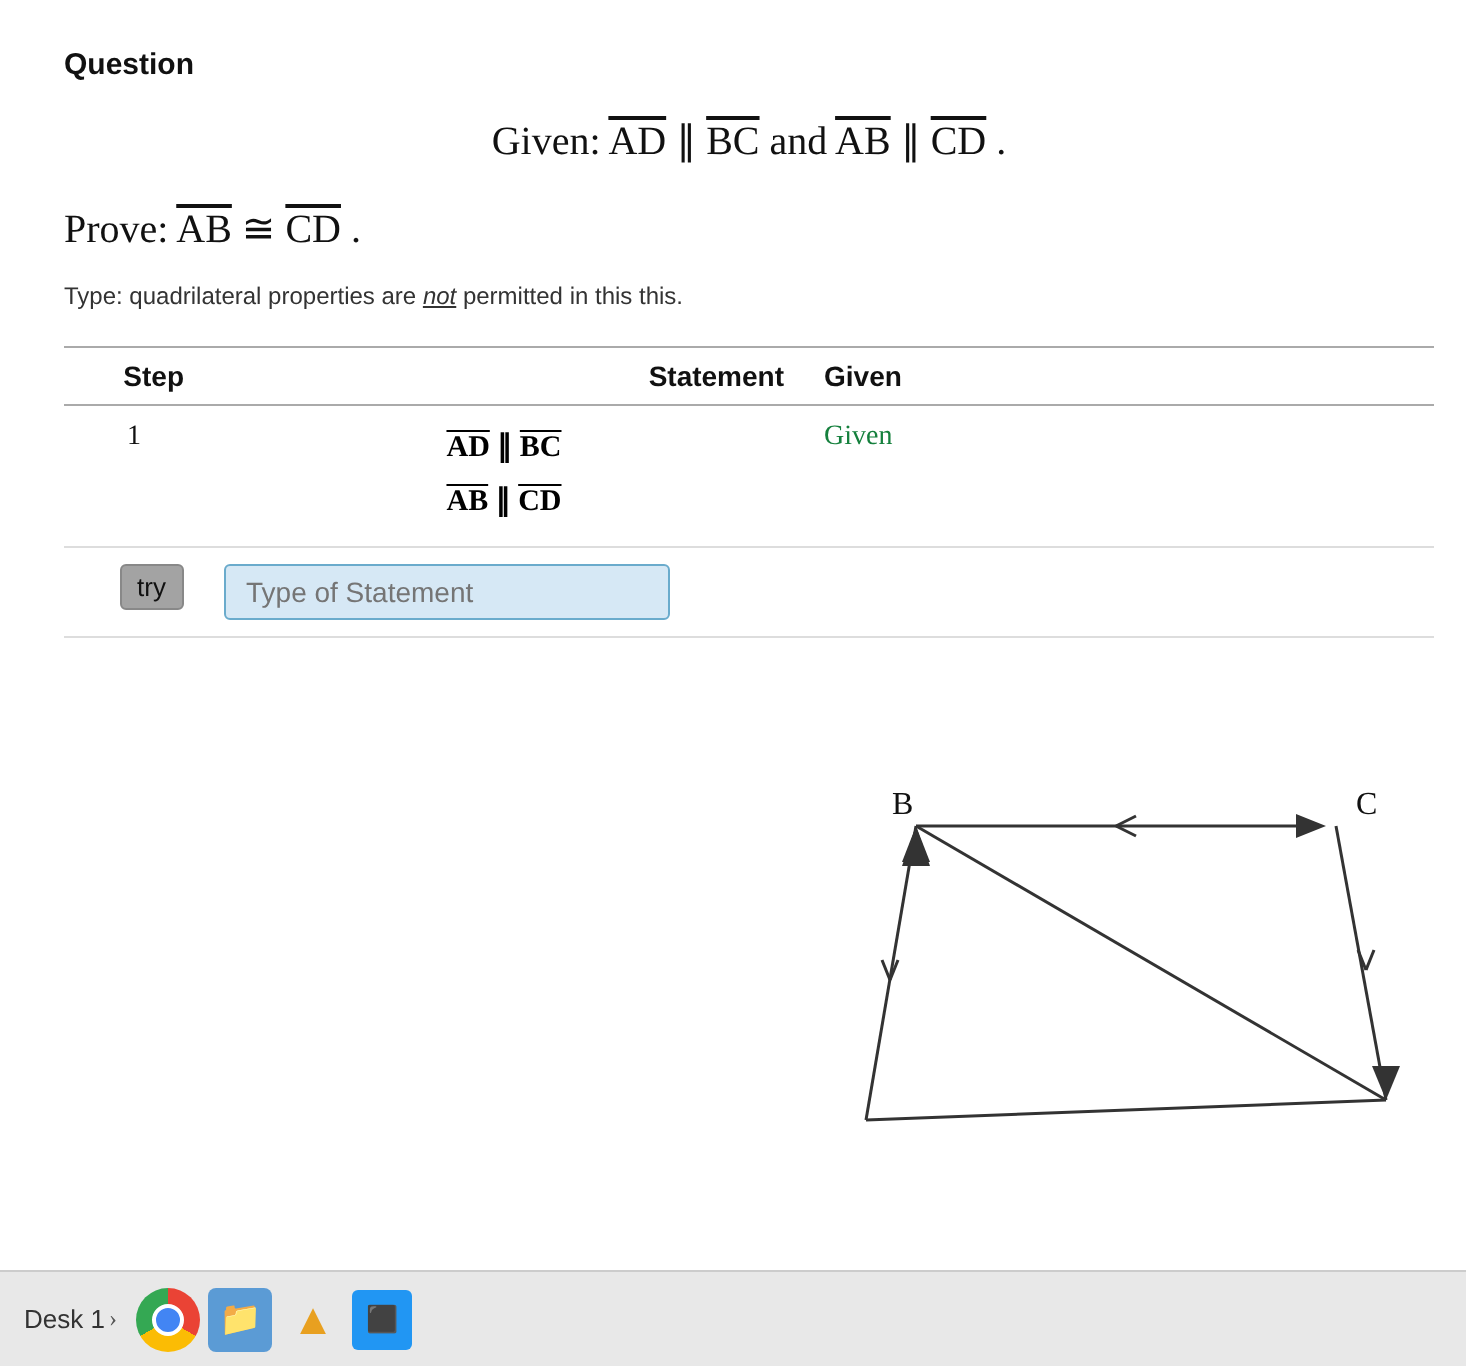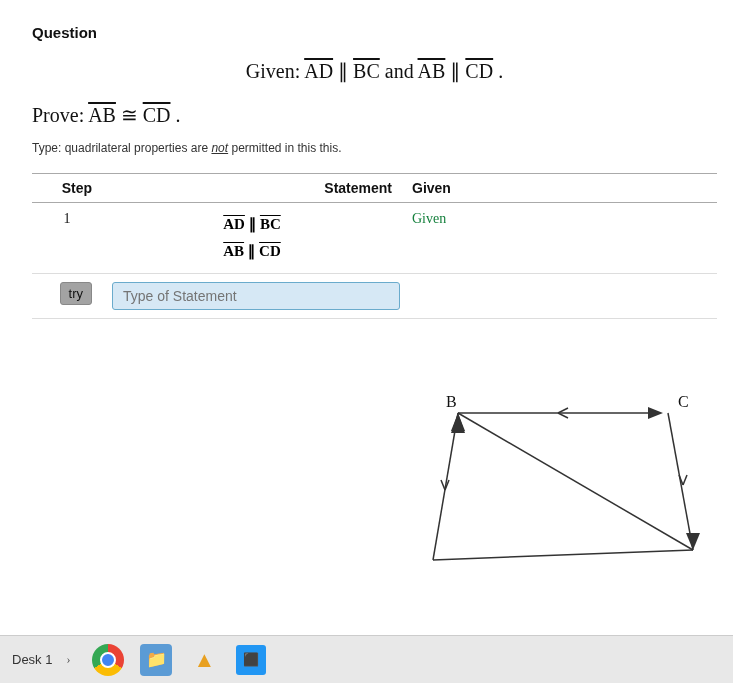--- a/index.html
+++ b/index.html
@@ -140,21 +140,21 @@
     }
 
     .type-stmt-input {
       background: #d6e8f5;
       border: 1.5px solid #6aabcc;
       border-radius: 3px;
       padding: 5px 10px;
       font-size: 14px;
       font-family: Arial, sans-serif;
       color: #666;
-      width: 288px;
+      width: 223px;
       cursor: pointer;
       outline: none;
     }
 
     
     .diagram-area {
       position: absolute;
       bottom: 55px;
       right: 30px;
       width: 340px;
@@ -166,21 +166,21 @@
       position: absolute;
       bottom: 0;
       left: 0;
       width: 733px;
       height: 48px;
       background: #e8e8e8;
       border-top: 1px solid #ccc;
       display: flex;
       align-items: center;
       padding: 0 12px;
-      gap: 12px;
+      gap: 0;
     }
 
     .taskbar-desk {
       font-family: Arial, sans-serif;
       font-size: 13px;
       color: #333;
       margin-right: 2px;
     }
 
     .taskbar-chevron {

